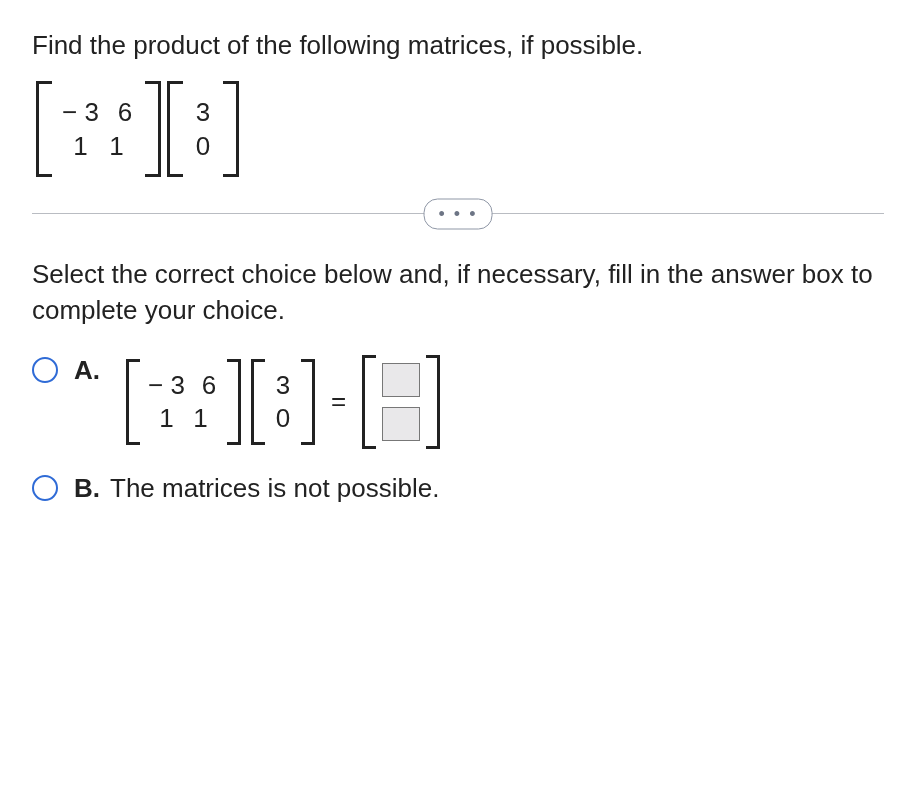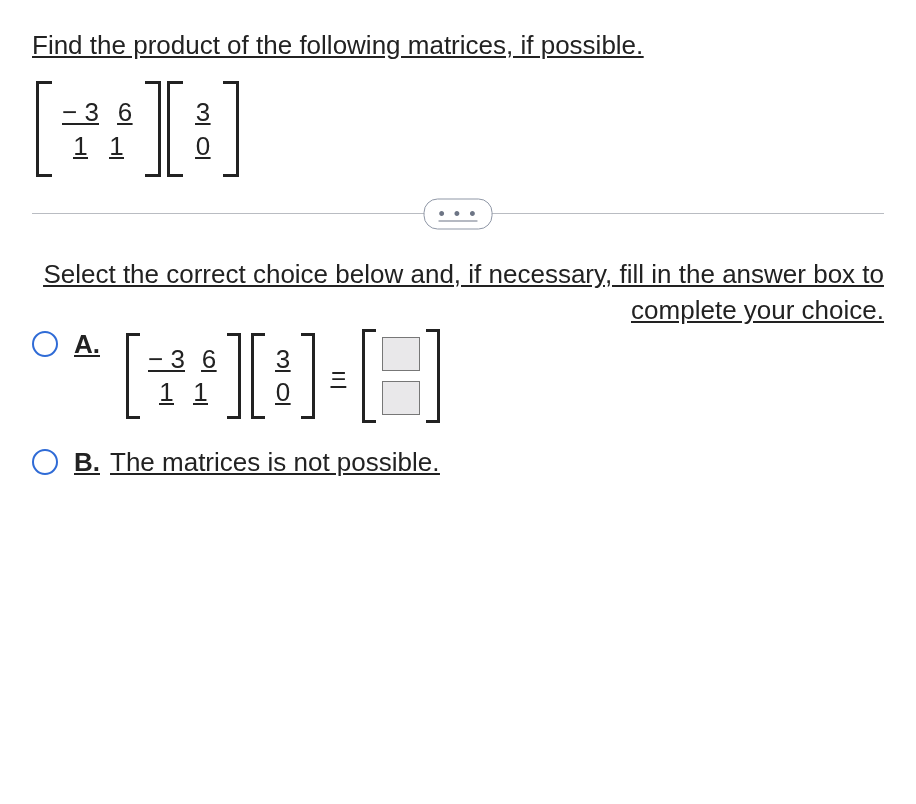--- a/index.html
+++ b/index.html
@@ -1,15 +1,15 @@
 <!DOCTYPE html>
 <html><head>
 <meta charset="utf-8">
 <style>
-  * { box-sizing: border-box; text-decoration: underline; }
+  * { box-sizing: border-box; }
   body {
     margin: 0;
     padding: 28px 32px;
     font-family: Arial, Helvetica, sans-serif;
     font-size: 26px;
     color: #222;
     width: 916px;
     background: #fff;
   }
   .prompt { margin-bottom: 18px; line-height: 1.35; }
@@ -41,21 +41,21 @@
     transform: translate(-50%, -50%);
     background: #fff;
     border: 1.5px solid #8f97a6;
     border-radius: 14px;
     padding: 4px 14px;
     color: #6d7585;
     font-size: 18px;
     letter-spacing: 2px;
     cursor: pointer;
   }
-  .instruct { line-height: 1.4; text-align: right; }
+  .instruct { margin-bottom: 26px; line-height: 1.4; }
   .choice { display: flex; align-items: flex-start; gap: 16px; margin-bottom: 24px; }
   .radio {
     appearance: none;
     width: 26px; height: 26px;
     border: 2.5px solid #2f6bd6;
     border-radius: 50%;
     margin: 2px 0 0 0;
     flex-shrink: 0;
     cursor: pointer;
     background: #fff;

